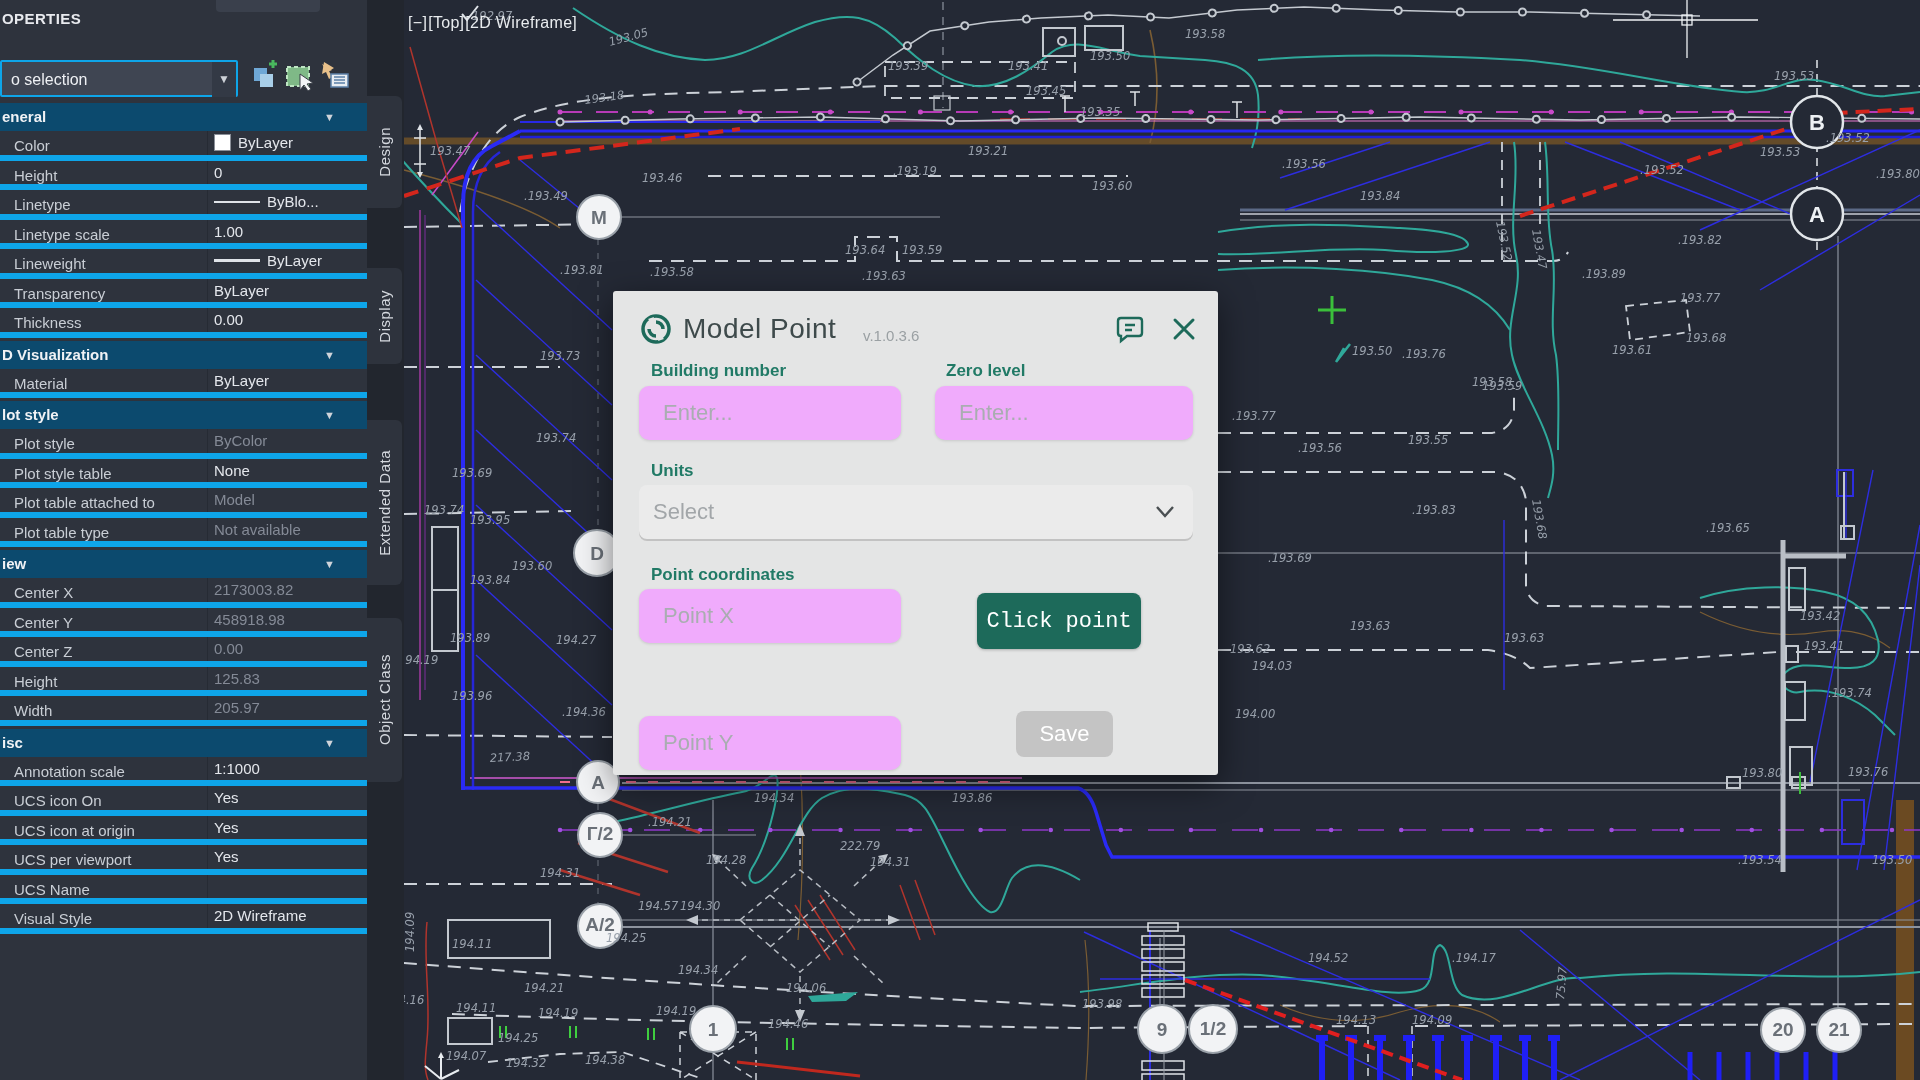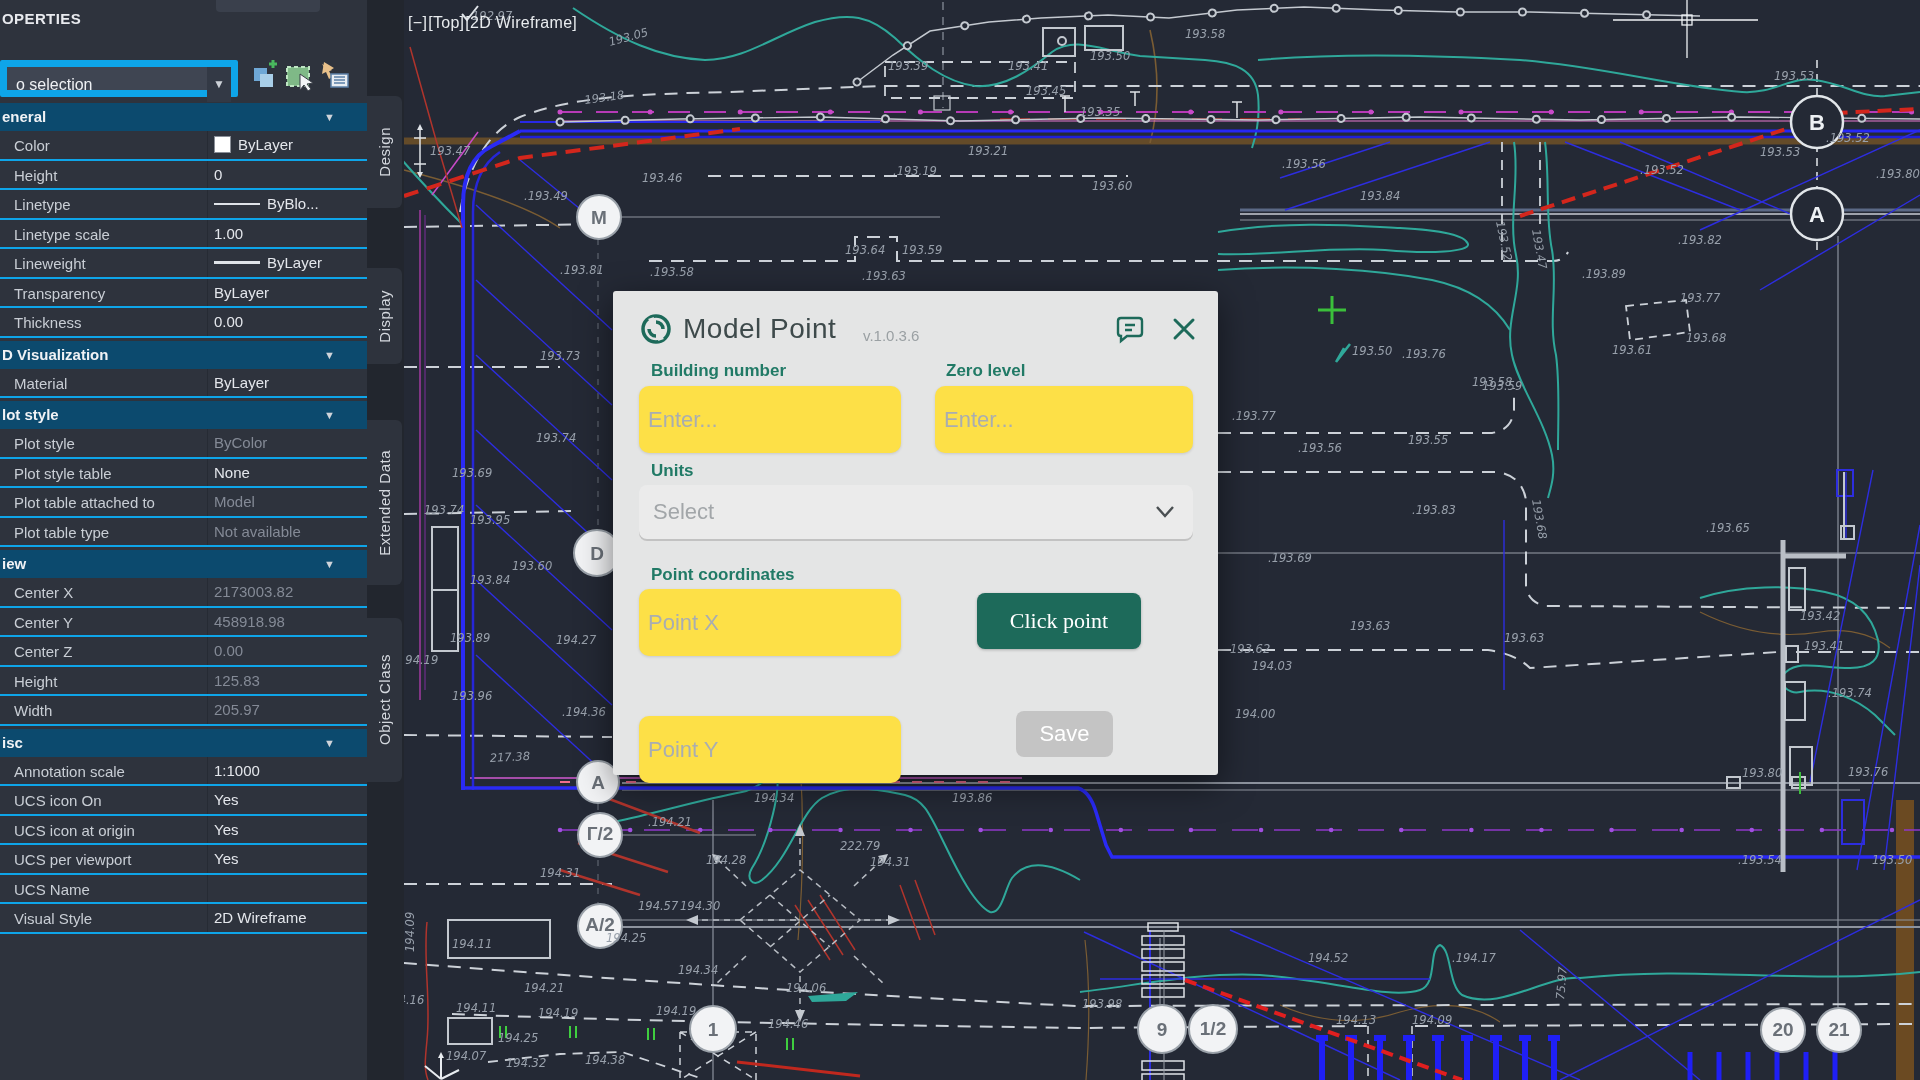--- a/index.html
+++ b/index.html
@@ -15,30 +15,30 @@
   .bub-dark text{fill:#eef1f4;font:bold 22px "Liberation Sans",sans-serif;text-anchor:middle;}
   #vp-label{position:absolute;left:408px;top:14px;z-index:1;color:#e9ecef;font-size:16px;letter-spacing:.3px;cursor:default;}
   #vp-label span{margin-right:1px;}
 
   
   #panel{position:absolute;left:0;top:0;width:367px;height:1080px;background:#2e333d;z-index:3;
          color:#ccd1d8;font-size:15px;}
   #panel .notch{position:absolute;left:216px;top:0;width:104px;height:12px;background:#3a404c;border-radius:0 0 4px 4px;}
   #panel .ptitle{position:absolute;left:2px;top:10px;font-weight:bold;font-size:15px;color:#e8eaee;letter-spacing:.4px;}
   .selrow{position:absolute;left:0;top:58px;width:367px;height:42px;}
-  .seldrop{position:absolute;left:0;top:2px;width:238px;height:37px;background:#3f4552;border:7px solid #0ea5e9;
+  .seldrop{position:absolute;left:0;top:2px;width:238px;height:37px;background:#3f4552;border:2px solid #0ea5e9;
            border-radius:2px;color:#eef0f4;font-size:16px;line-height:36px;padding-left:9px;box-sizing:border-box;cursor:pointer;}
   .seldrop .chev{position:absolute;right:0;top:0;width:24px;height:35px;background:#333945;text-align:center;
                  line-height:35px;color:#cdd2d8;font-size:12px;}
   .icbtn{position:absolute;top:0;width:32px;height:40px;cursor:pointer;}
   #plist{position:absolute;left:0;top:103px;width:367px;}
   .phead{height:28px;background:#0c4a6e;color:#f0f2f5;font-weight:bold;line-height:28px;padding-left:2px;position:relative;}
   .phead .car{position:absolute;right:32px;top:0;color:#cfd4da;font-size:11px;}
   .psec{margin-bottom:3px;}
-  .prow{height:29.5px;display:flex;border-bottom:2px solid #0ea5e9;background:#2e333d;box-sizing:border-box;}
+  .prow{height:29.5px;display:flex;border-bottom:6px solid #0ea5e9;background:#2e333d;box-sizing:border-box;}
   .plab{width:208px;padding-left:14px;line-height:29px;color:#c9ced5;white-space:nowrap;overflow:hidden;box-sizing:border-box;
         border-right:1px solid #262b34;}
   .pval{flex:1;line-height:29px;padding-left:6px;color:#e4e7ec;white-space:nowrap;overflow:hidden;display:flex;align-items:center;}
   .pval.muted{color:#848a96;text-align:center;}
   .swatch{display:inline-block;width:15px;height:15px;background:#fff;border:1px solid #8a8f98;margin-right:7px;}
   .lineg{display:inline-block;width:46px;border-top:2px solid #dfe3e8;margin-right:7px;}
   .lineg.thick{border-top-width:3px;}
 
   
   #tabstrip{position:absolute;left:367px;top:0;width:37px;height:1080px;background:#22262e;z-index:3;}
@@ -47,29 +47,29 @@
   .vtab span{writing-mode:vertical-rl;transform:rotate(180deg);color:#d4d8de;font-size:15px;letter-spacing:.5px;white-space:nowrap;}
 
   
   #mp{position:absolute;left:613px;top:291px;width:605px;height:484px;background:#e4e5e5;z-index:6;
       border-radius:3px;box-shadow:0 10px 34px rgba(0,0,0,.5);}
   #mp .ttl{position:absolute;left:70px;top:22px;font-size:28px;color:#3e4a4b;letter-spacing:.5px;}
   #mp .ver{position:absolute;left:250px;top:36px;font-size:15px;color:#9aa0a3;}
   #mp .logo{position:absolute;left:25px;top:20px;}
   #mp .hbtn{position:absolute;top:23px;width:32px;height:32px;cursor:pointer;}
   #mp .lbl{position:absolute;font-weight:bold;font-size:17px;color:#217a66;}
-  #mp input{position:absolute;height:67px;background:#fde047;border:none;border-radius:10px;box-sizing:border-box;
-            padding:0 9px;font-size:22px;color:#444;outline:none;box-shadow:0 1px 3px rgba(0,0,0,.13);}
+  #mp input{position:absolute;height:54px;background:#f0abfc;border:none;border-radius:10px;box-sizing:border-box;
+            padding:0 24px;font-size:22px;color:#444;outline:none;box-shadow:0 1px 3px rgba(0,0,0,.13);}
   #mp input::placeholder{color:#a9adb1;}
   .mpselect{position:absolute;left:26px;top:194px;width:554px;height:56px;background:#ebebeb;border-radius:8px;
             box-shadow:inset 0 -2px 0 #c2c2c2;cursor:pointer;}
   .mpselect .ph{position:absolute;left:14px;top:14px;font-size:22px;color:#a2a6a9;}
   .mpselect svg{position:absolute;right:18px;top:20px;}
   .btn-click{position:absolute;left:364px;top:302px;width:164px;height:56px;background:#1d6a5a;border:none;border-radius:8px;
-             color:#fff;font-size:22px;font-family:Liberation Serif, serif;cursor:pointer;box-shadow:0 1px 3px rgba(0,0,0,.25);}
+             color:#fff;font-size:22px;font-family:Liberation Mono, monospace;cursor:pointer;box-shadow:0 1px 3px rgba(0,0,0,.25);}
   .btn-save{position:absolute;left:403px;top:420px;width:97px;height:46px;background:#c4c4c4;border:none;border-radius:8px;
             color:#fff;font-size:22px;font-family:"Liberation Sans",sans-serif;cursor:pointer;}
 </style>
 </head>
 <body>
 
 <div id="stage">
 
   <svg id="cad" width="1920" height="1080" viewBox="0 0 1920 1080">
     <rect x="0" y="0" width="1920" height="1080" fill="#242935"></rect>

